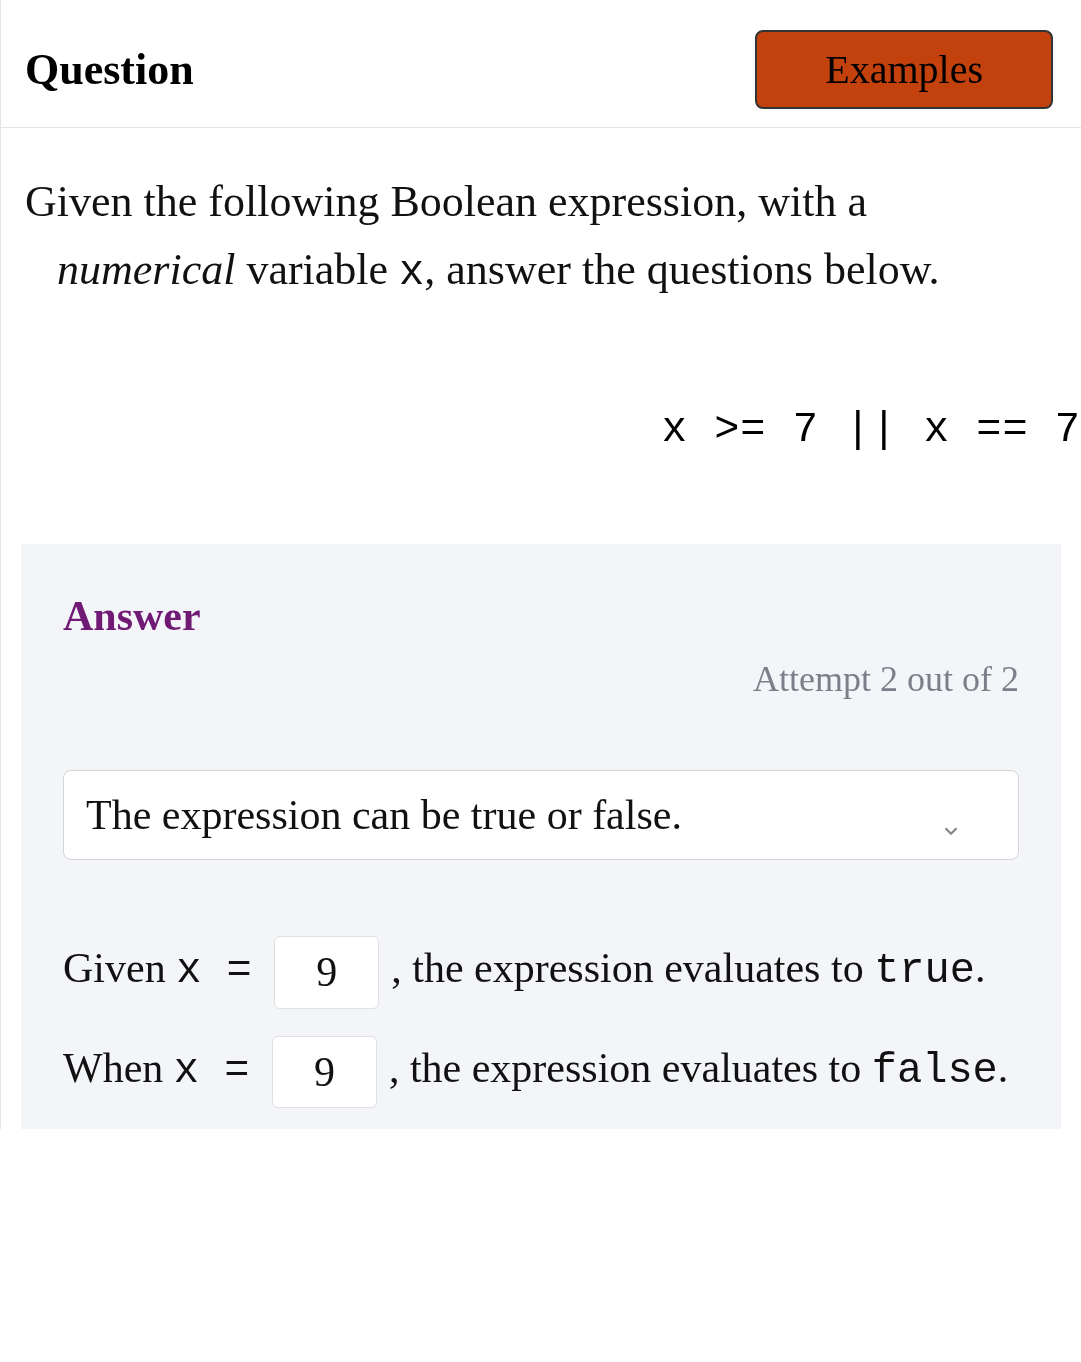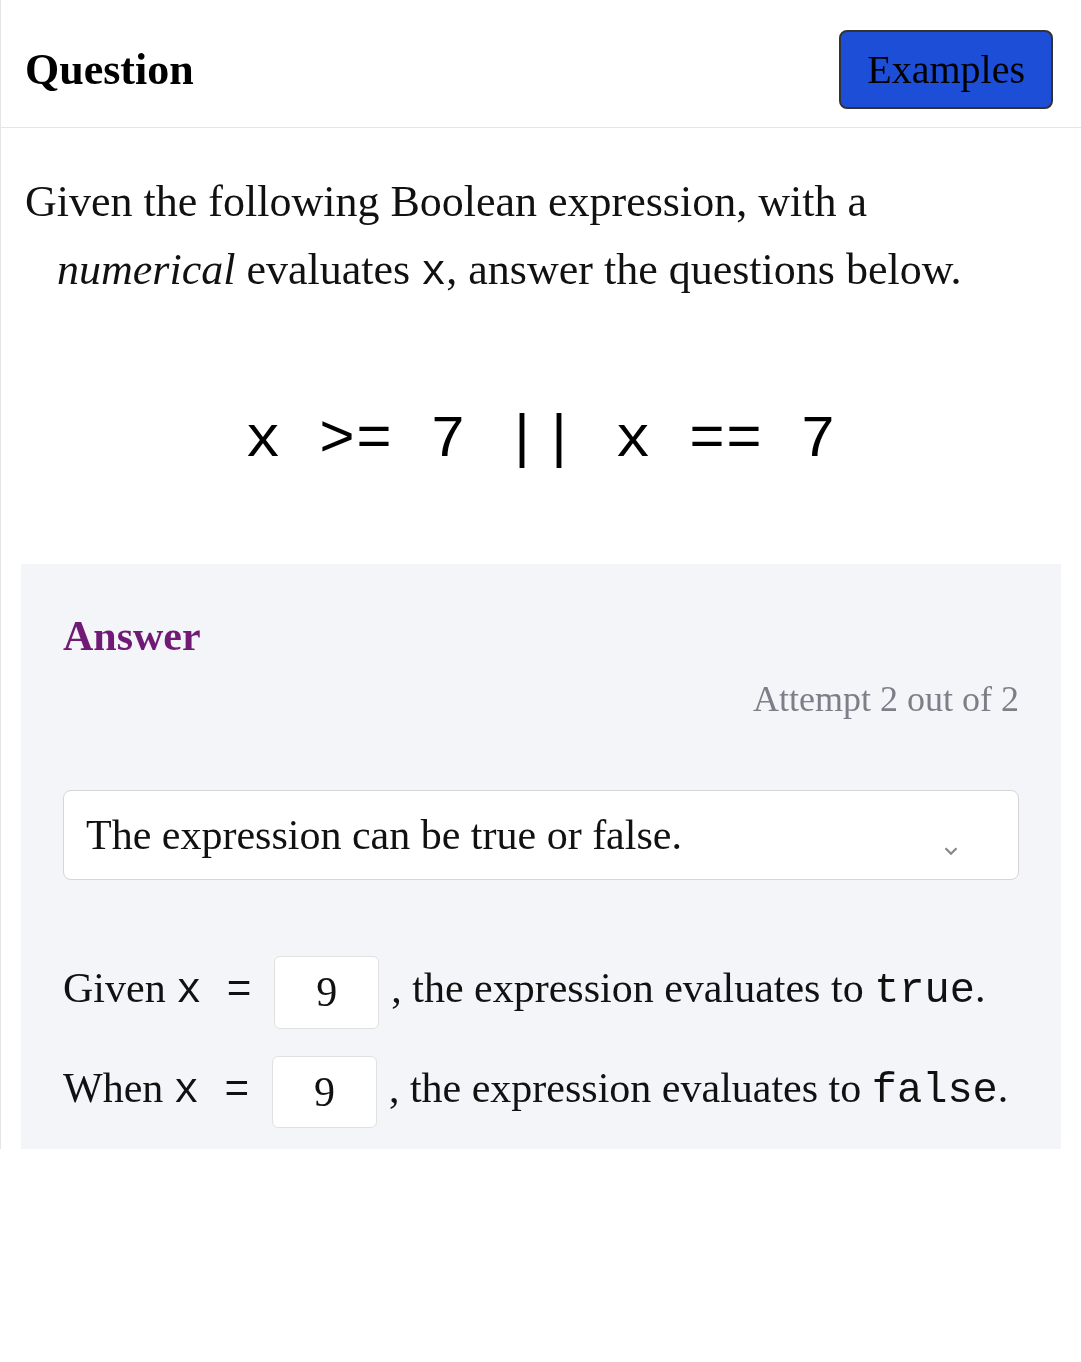--- a/index.html
+++ b/index.html
@@ -24,46 +24,46 @@
     border-bottom: 1px solid #e5e5e5;
   }
   .question-title {
     font-size: 44px;
     font-weight: bold;
     color: #000;
   }
   .examples-btn {
     border: 2px solid #333;
     border-radius: 8px;
-    padding: 14px 26px;
+    padding: 14px 68px;
     font-size: 40px;
     font-family: Georgia, serif;
-    background: #1d4ed8;
+    background: #c2410c;
     cursor: pointer;
   }
   .prompt-section {
     padding: 40px 24px 10px 24px;
   }
   .prompt-text {
     font-size: 44px;
     line-height: 1.55;
     color: #111;
   }
   .prompt-text em {
     font-style: italic;
     margin-left: 32px;
   }
   .prompt-text .code {
     font-family: 'Courier New', Courier, monospace;
     font-size: 42px;
   }
   .expression-block {
-    text-align: center;
+    text-align: right;
     font-family: 'Courier New', Courier, monospace;
-    font-size: 60px;
+    font-size: 42px;
     padding: 90px 0 90px 0;
     color: #000;
     letter-spacing: 1px;
   }
   .answer-panel {
     background: #f3f5f8;
     padding: 48px 42px 10px 42px;
     margin: 0 20px;
   }
   .answer-title {
@@ -138,21 +138,21 @@
 
 <div class="container">
 
   <div class="header-row">
     <div class="question-title">Question</div>
     <button class="examples-btn">Examples</button>
   </div>
 
   <div class="prompt-section">
     <div class="prompt-text">
-      <span>Given the following Boolean expression, with a </span><em>numerical</em><span> evaluates </span><span class="code">x</span><span>, answer the questions below.</span>
+      <span>Given the following Boolean expression, with a </span><em>numerical</em><span> variable </span><span class="code">x</span><span>, answer the questions below.</span>
     </div>
   </div>
 
   <div class="expression-block">x &gt;= 7 || x == 7</div>
 
   <div class="answer-panel">
     <div class="answer-title">Answer</div>
     <div class="attempt-text">Attempt 2 out of 2</div>
 
     <div class="select-wrap">

